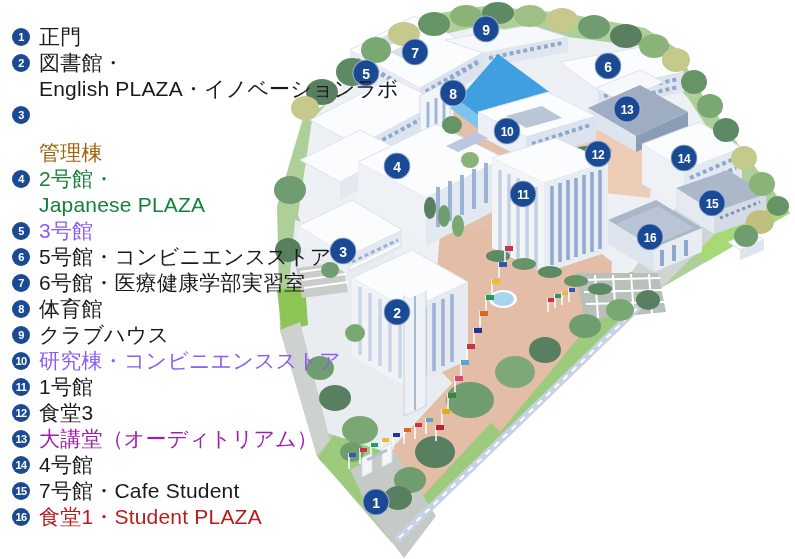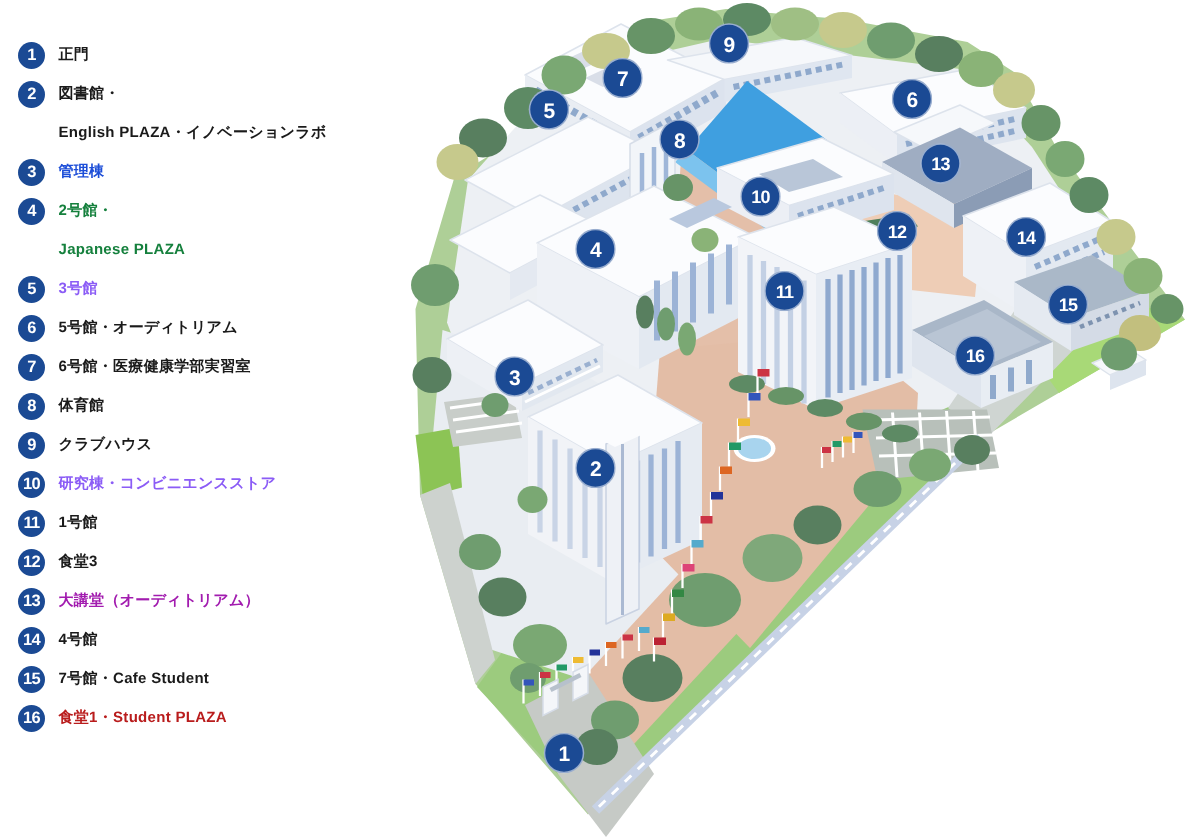--- a/index.html
+++ b/index.html
@@ -13,21 +13,21 @@
   .legend{
     position:absolute;left:12px;top:24px;width:310px;z-index:5;
   }
   .legend ul{list-style:none;margin:0;padding:0;}
   .legend-item{display:flex;align-items:flex-start;line-height:26px;}
   .lnum{
     flex:0 0 auto;width:18px;height:18px;border-radius:50%;
     color:#fff;font-size:11px;font-weight:bold;text-align:center;
     line-height:18px;margin:4px 9px 0 0;letter-spacing:-0.5px;
   }
-  .ltext{font-size:10px;font-weight:bold;color:#1a1a1a;letter-spacing:0.2px;}
+  .ltext{font-size:21px;font-weight:normal;color:#1a1a1a;letter-spacing:0.2px;}
   .ltext div{white-space:nowrap;}
   
   .marker{
     position:absolute;width:27px;height:27px;border-radius:50%;
     transform:translate(-50%,-50%);
     color:#fff;font-size:14px;font-weight:bold;text-align:center;
     line-height:27px;z-index:4;letter-spacing:-0.5px;
     border:1.5px solid rgba(255,255,255,0.55);
     box-sizing:border-box;
   }
@@ -334,41 +334,41 @@
         </li>
         <li class="legend-item">
           <span class="lnum" style="background: rgb(27, 74, 148);">2</span>
           <div class="ltext" style="color: rgb(26, 26, 26);">
             <div>図書館・</div>
             <div>English PLAZA・イノベーションラボ</div>
           </div>
         </li>
         <li class="legend-item">
           <span class="lnum" style="background: rgb(27, 74, 148);">3</span>
-          <div class="ltext" style="color: #1d4ed8;">
+          <div class="ltext" style="color: #a16207; margin-top: 38px;">
             <div>管理棟</div>
           </div>
         </li>
         <li class="legend-item">
           <span class="lnum" style="background: rgb(27, 74, 148);">4</span>
           <div class="ltext" style="color: #15803d;">
             <div>2号館・</div>
             <div>Japanese PLAZA</div>
           </div>
         </li>
         <li class="legend-item">
           <span class="lnum" style="background: rgb(27, 74, 148);">5</span>
           <div class="ltext" style="color: #8b5cf6;">
             <div>3号館</div>
           </div>
         </li>
         <li class="legend-item">
           <span class="lnum" style="background: rgb(27, 74, 148);">6</span>
           <div class="ltext" style="color: rgb(26, 26, 26);">
-            <div>5号館・オーディトリアム</div>
+            <div>5号館・コンビニエンスストア</div>
           </div>
         </li>
         <li class="legend-item">
           <span class="lnum" style="background: rgb(27, 74, 148);">7</span>
           <div class="ltext" style="color: rgb(26, 26, 26);">
             <div>6号館・医療健康学部実習室</div>
           </div>
         </li>
         <li class="legend-item">
           <span class="lnum" style="background: rgb(27, 74, 148);">8</span>

